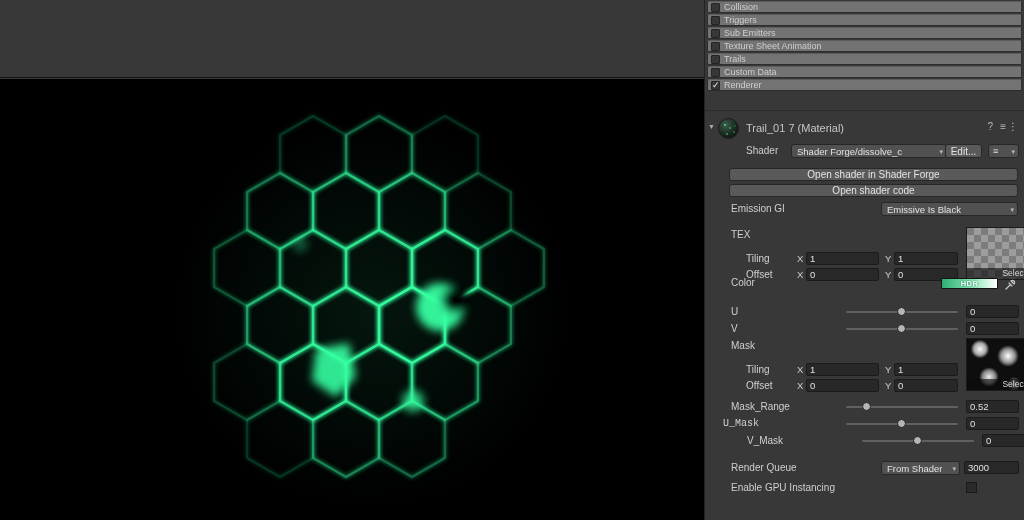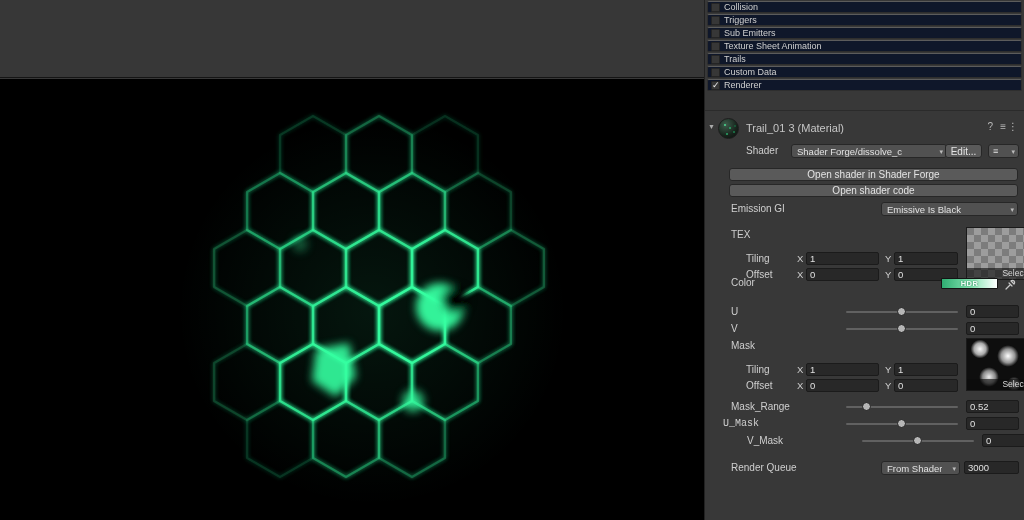--- a/index.html
+++ b/index.html
@@ -15,21 +15,21 @@
   .stage{position:absolute;left:0;top:0;width:1024px;height:520px;background:var(--panel_bg);}
 
   
   .topbar{position:absolute;left:0;top:0;width:704px;height:78px;background:#373737;border-bottom:1px solid #151515;}
   .scene{position:absolute;left:0;top:79px;width:704px;height:441px;background:#000;}
   .scene svg{display:block;}
 
   
   .inspector{position:absolute;left:704px;top:0;width:320px;height:520px;background:var(--panel_bg);border-left:1px solid #222;}
   .modules{position:absolute;left:2px;right:2px;top:1px;}
-  .module-row{height:12px;margin-bottom:1px;background:#0f172a;border:1px solid #2e2e2e;border-top-color:#5c5c5c;border-radius:2px;display:flex;align-items:center;gap:4px;padding-left:3px;}
+  .module-row{height:12px;margin-bottom:1px;background:#737373;border:1px solid #2e2e2e;border-top-color:#5c5c5c;border-radius:2px;display:flex;align-items:center;gap:4px;padding-left:3px;}
   .mlabel{color:#cfcfcf;font-size:9px;line-height:1;white-space:nowrap;}
   .checkbox{width:9px;height:9px;background:#373737;border:1px solid #242424;border-radius:1px;position:relative;flex:0 0 auto;}
   .checkbox.checked::after{content:"\2713";position:absolute;left:0px;top:-2px;font-size:9px;color:#ececec;}
   .cbig{position:absolute;width:11px;height:11px;background:#2a2a2a;border:1px solid #1a1a1a;top:1px;}
 
   .divider{position:absolute;left:0;right:0;height:1px;background:#2b2b2b;}
 
   .mat-header{position:absolute;left:0;right:0;top:115px;height:28px;}
   .foldout{position:absolute;left:3px;top:8px;font-size:7px;color:#ababab;}
   .sphere{position:absolute;left:13px;top:3px;width:21px;height:21px;border-radius:50%;background:radial-gradient(circle at 35% 30%,#3d5c4b,#17241c 60%,#0a0d0b);border:1px solid #1c1c1c;}
@@ -168,21 +168,21 @@
         <span class="checkbox checked"></span>
         <span class="mlabel">Renderer</span>
       </div>
     </div>
 
     <div class="divider" style="top:110px;"></div>
 
     <div class="mat-header">
       <span class="foldout">▼</span>
       <span class="sphere"></span>
-      <span class="mat-title">Trail_01 3 (Material)</span>
+      <span class="mat-title">Trail_01 7 (Material)</span>
       <span class="hicon" style="right:31px;">?</span>
       <span class="hicon" style="right:18px;">≡</span>
       <span class="hicon" style="right:6px;">⋮</span>
     </div>
 
     <div class="row" style="top:144px;">
       <span class="plabel" style="left:41px;">Shader</span>
       <div class="dropdown" style="left:86px;width:156px;">
         <span class="dd-text">Shader Forge/dissolve_c</span>
         <span class="caret">▾</span>
@@ -304,15 +304,19 @@
 
     <div class="row" style="top:461px;">
       <span class="plabel" style="left:26px;">Render Queue</span>
       <div class="dropdown" style="left:176px;width:79px;">
         <span class="dd-text">From Shader</span>
         <span class="caret">▾</span>
       </div>
       <input class="tfield" style="left: 259px; width: 55px;" value="3000">
     </div>
 
+    <div class="row" style="top:481px;">
+      <span class="plabel" style="left:26px;">Enable GPU Instancing</span>
+      <span class="cbig" style="left:261px;"></span>
+    </div>
 
   </div>
 </div>
 
 </body></html>

